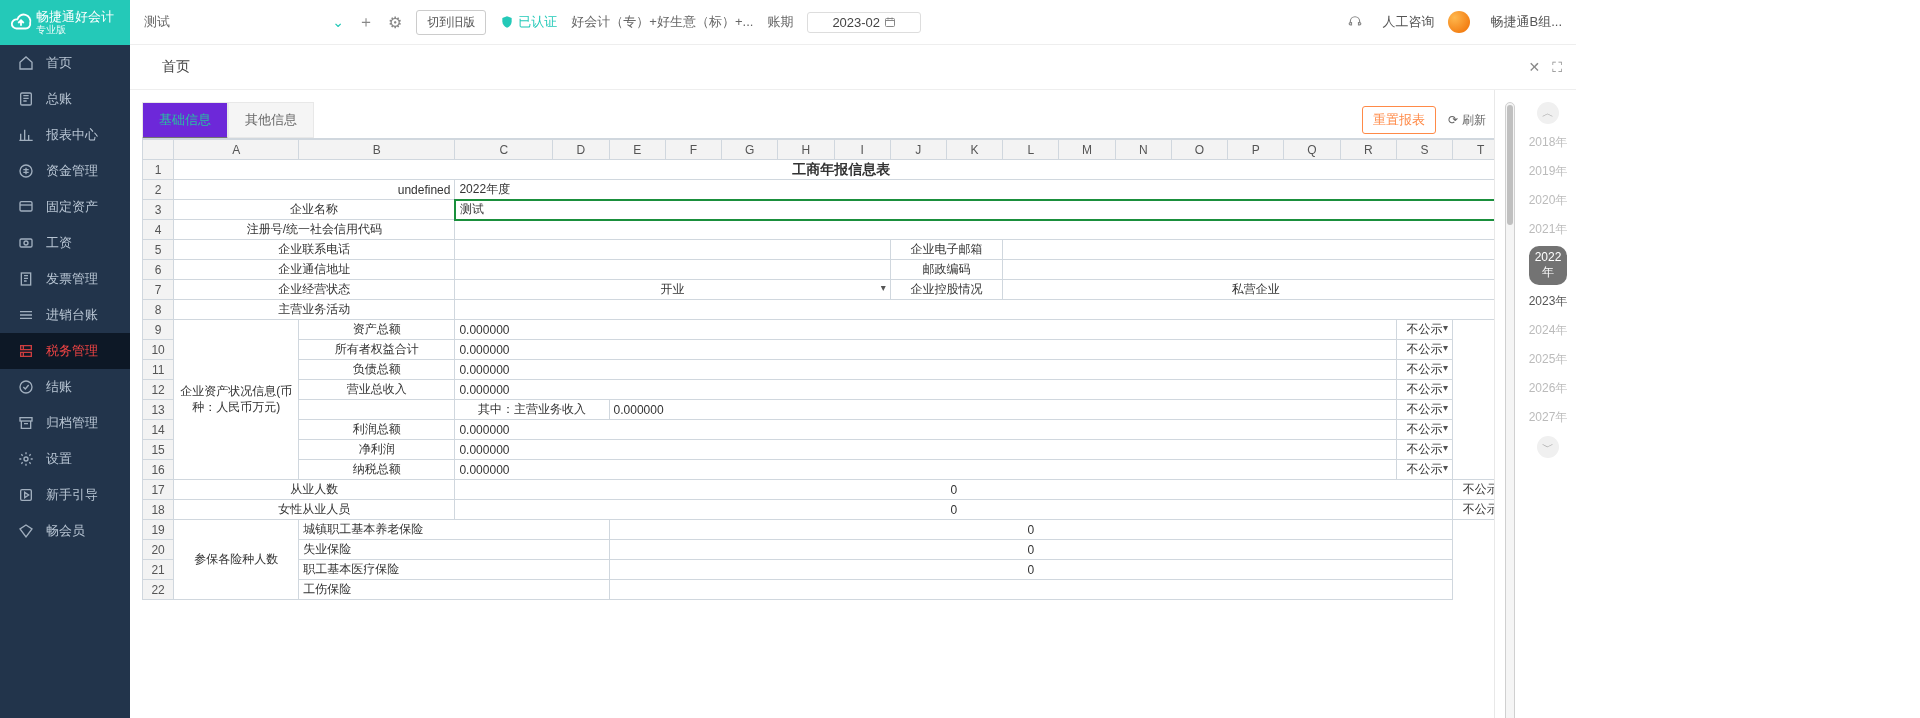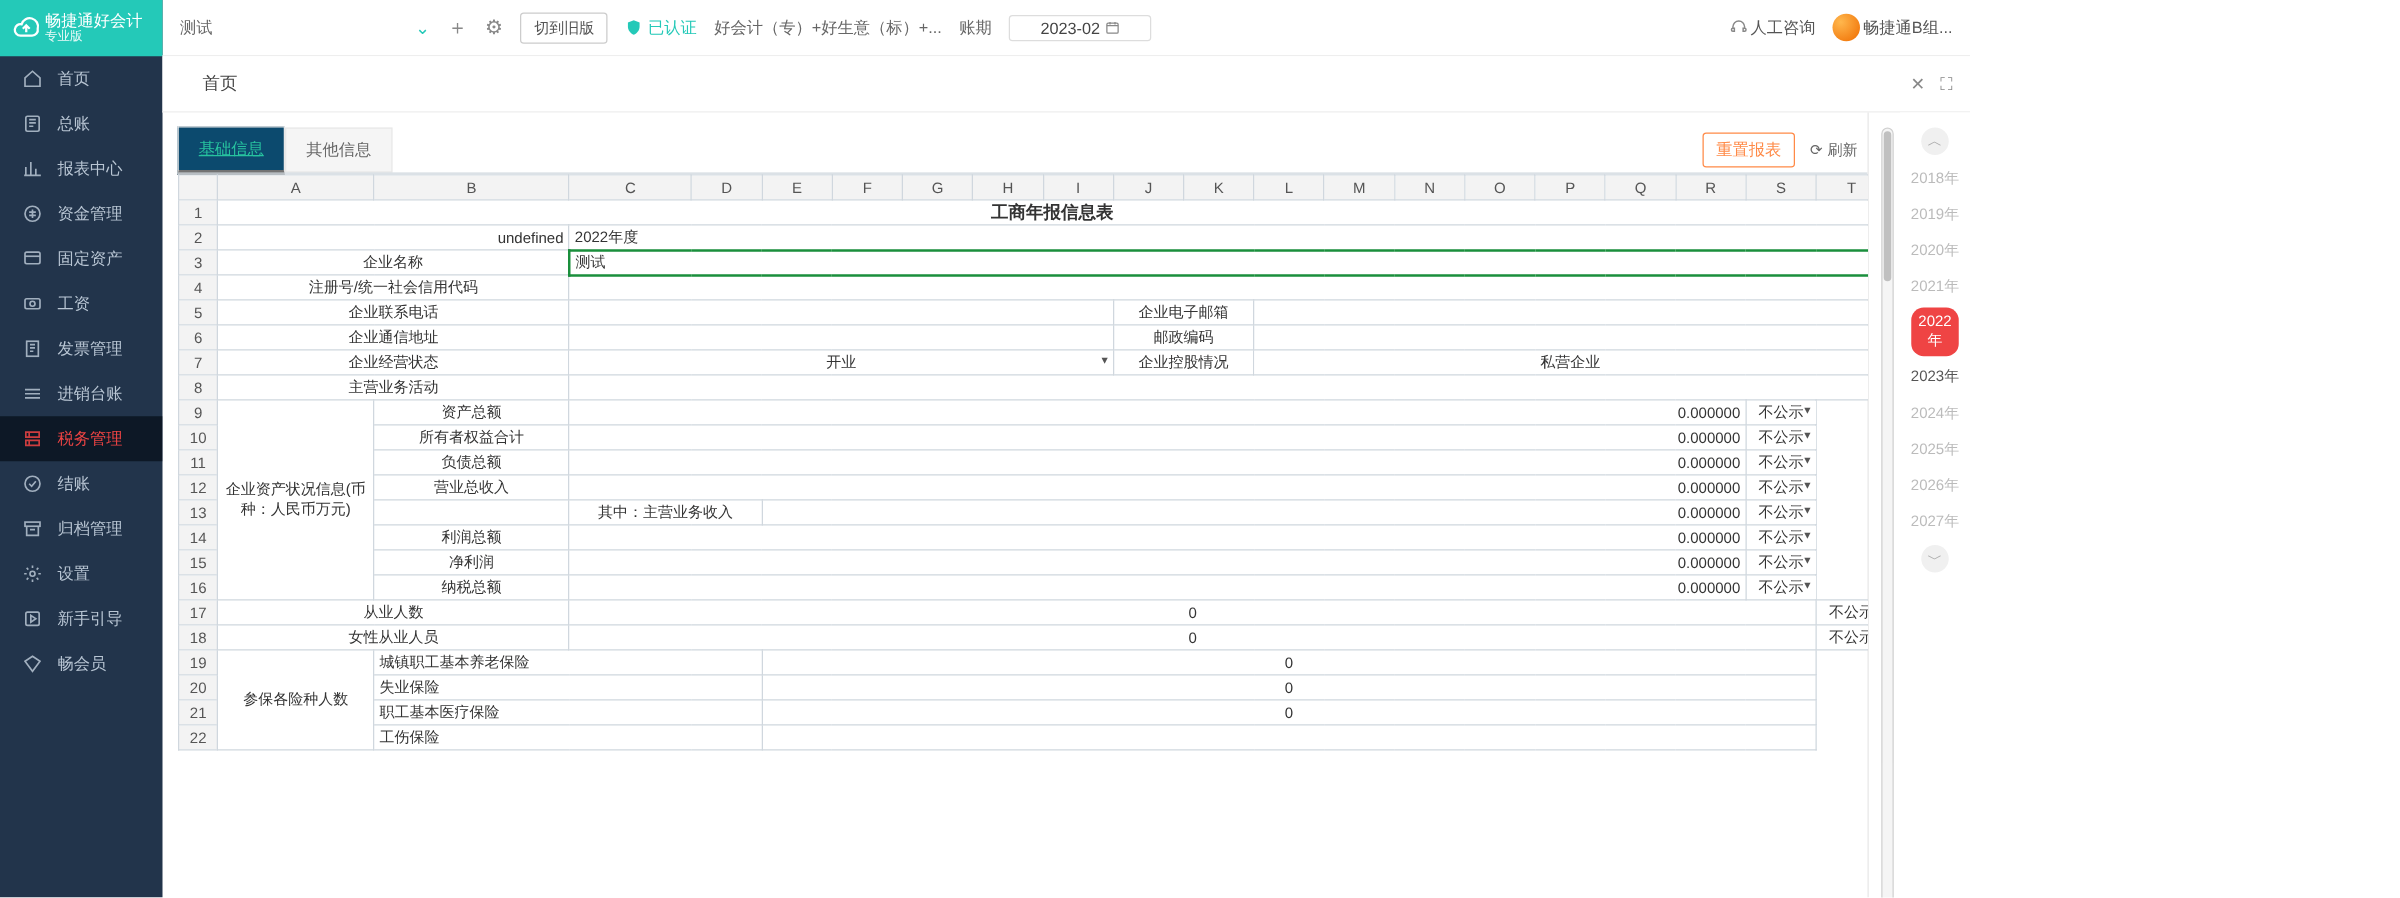--- a/index.html
+++ b/index.html
@@ -23,67 +23,67 @@
 
 .topbar { height: 45px; border-bottom: 1px solid #eee; display: flex; align-items: center; padding: 0 14px; gap: 14px; font-size: 13px; color: #444; }
 .company-select { width: 200px; height: 28px; display: flex; align-items: center; justify-content: space-between; color: #666; cursor: pointer; }
 .chev { color: #24c9b8; font-size: 14px; }
 .top-icon { color: #888; cursor: pointer; font-size: 16px; }
 .btn-old { border: 1px solid #ccc; border-radius: 3px; padding: 3px 10px; font-size: 12px; cursor: pointer; color: #555; background: #fff; }
 .verified { color: #24c9b8; display: flex; align-items: center; gap: 4px; }
 .spacer { flex: 1; }
 .period-btn { border: 1px solid #ddd; border-radius: 3px; padding: 2px 24px; display: flex; align-items: center; gap: 4px; cursor: pointer; }
 .avatar { width: 22px; height: 22px; border-radius: 50%; background: radial-gradient(circle at 30% 30%, #ffb74d, #ef6c00); }
-.user-link { display: flex; align-items: center; gap: 2px; color: #555; cursor: pointer; }
+.user-link { display: flex; align-items: center; gap: 20px; color: #555; cursor: pointer; }
 
 
 .page-tabs { height: 45px; background: #fff; border-bottom: 1px solid #eee; display: flex; align-items: center; padding: 0 14px; }
 .page-tab { padding: 0 18px; height: 45px; display: flex; align-items: center; font-size: 14px; color: #444; cursor: pointer; gap: 6px; }
 .page-tab.active { background: #24c9b8; color: #fff; }
 .tab-close { font-size: 14px; opacity: .9; }
 .page-tabs-right { margin-left: auto; display: flex; gap: 12px; color: #888; }
 .pt-icon { cursor: pointer; font-size: 14px; }
 
 
 .content { flex: 1; display: flex; min-height: 0; }
 .sheet-wrap { flex: 1; display: flex; flex-direction: column; padding: 12px 0 0 12px; min-width: 0; position: relative; }
 .sheet-right-pad { width: 26px; flex-shrink: 0; border-left: 1px solid #e8e8e8; position: relative; }
 .scroll-fake { position: absolute; right: 3px; top: 12px; width: 16px; height: 640px; }
 .scroll-track { position: absolute; right: 2px; top: 0; bottom: 0; width: 10px; border: 1px solid #d0d0d0; border-radius: 5px; background: #f5f5f5; }
 .scroll-thumb { position: absolute; left: 1px; top: 2px; width: 6px; height: 120px; background: #c0c0c0; border-radius: 3px; }
 
 
 .subbar { display: flex; align-items: center; height: 36px; padding: 0 8px 0 0; }
 .subtab { padding: 8px 16px; font-size: 13px; color: #666; cursor: pointer; background: #f5f5f5; border: 1px solid #e8e8e8; }
-.subtab.active { color: #27c39f; background: #0c4a6e; border-bottom: 4px solid #737373; text-decoration: underline; }
+.subtab.active { color: #27c39f; background: #6d28d9; border-bottom: 2px solid #737373; }
 .subbar-spacer { flex: 1; }
 .btn-reset { border: 1px solid #ff8a47; color: #ff8a47; background: #fff; padding: 4px 10px; border-radius: 3px; cursor: pointer; font-size: 13px; margin-right: 12px; }
 .btn-refresh { color: #666; background: #fff; border: none; cursor: pointer; font-size: 12px; display: flex; align-items: center; gap: 4px; }
 
 
 .grid-scroll { flex: 1; overflow: auto; border-top: 1px solid #d0d7de; }
 table.grid { border-collapse: collapse; width: 1368px; table-layout: fixed; }
 table.grid th, table.grid td { border: 1px solid #d0d7de; height: 20px; padding: 0 4px; font-size: 12px; color: #333; background: #fff; overflow: hidden; white-space: nowrap; text-overflow: ellipsis; }
 table.grid thead th { background: #f3f3f3; text-align: center; font-weight: normal; color: #555; }
 table.grid th.corner { width: 30px; }
 table.grid td.rownum { background: #f3f3f3; text-align: center; color: #555; width: 30px; }
 td.lbl { text-align: center; background: #fff; }
-td.val-r { text-align: right; margin-top: 28px; }
+td.val-r { text-align: left; margin-top: 28px; }
 td.val-c { text-align: center; }
 .sel { border: 2px solid #1a8f3c !important; }
 .dd { position: relative; }
 .dd::after { content: "▾"; position: absolute; right: 4px; top: 2px; color: #555; font-size: 10px; }
 .title-row td.merged { text-align: center; font-size: 14px; font-weight: 600; }
 
 
 .year-rail { width: 56px; flex-shrink: 0; background: #fff; display: flex; flex-direction: column; align-items: center; padding-top: 12px; gap: 4px; }
 .rail-btn { width: 22px; height: 22px; border-radius: 50%; background: #f0f0f0; color: #aaa; display: flex; align-items: center; justify-content: center; cursor: pointer; font-size: 12px; }
 .year-pill { font-size: 12px; color: #bbb; padding: 6px 0; cursor: pointer; width: 100%; text-align: center; }
 .year-pill.enabled { color: #555; }
-.year-pill.selected { background: #ef4444; color: #fff; border-radius: 10px; margin: 2px 18px; width: auto; padding: 4px 6px; }
+.year-pill.selected { background: #737373; color: #fff; border-radius: 10px; margin: 2px 18px; width: auto; padding: 4px 6px; }
 
 
 col.c-row { width: 30px; }
 col.c-a { width: 120px; }
 col.c-b { width: 150px; }
 col.c-c { width: 94px; }
 col.c-rest { width: 54px; }
 </style>
 </head>
 <body>

